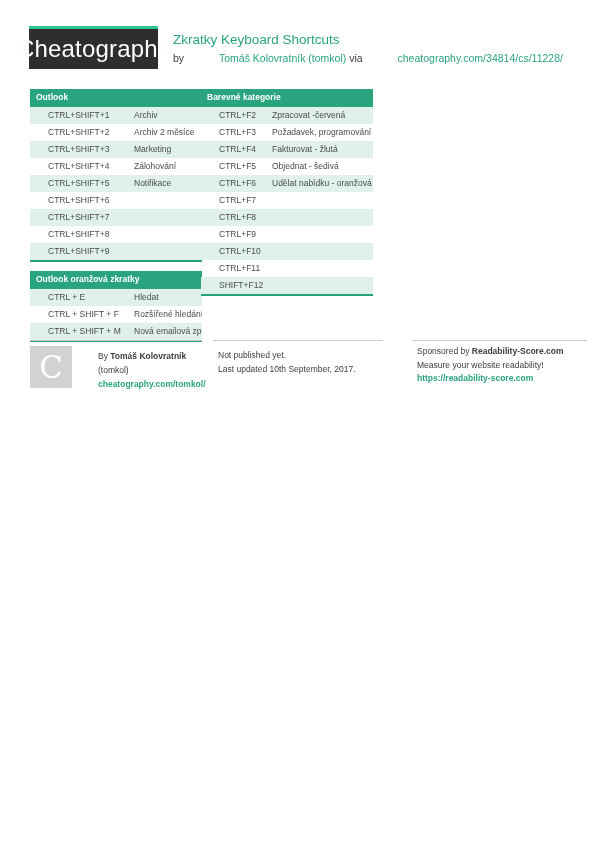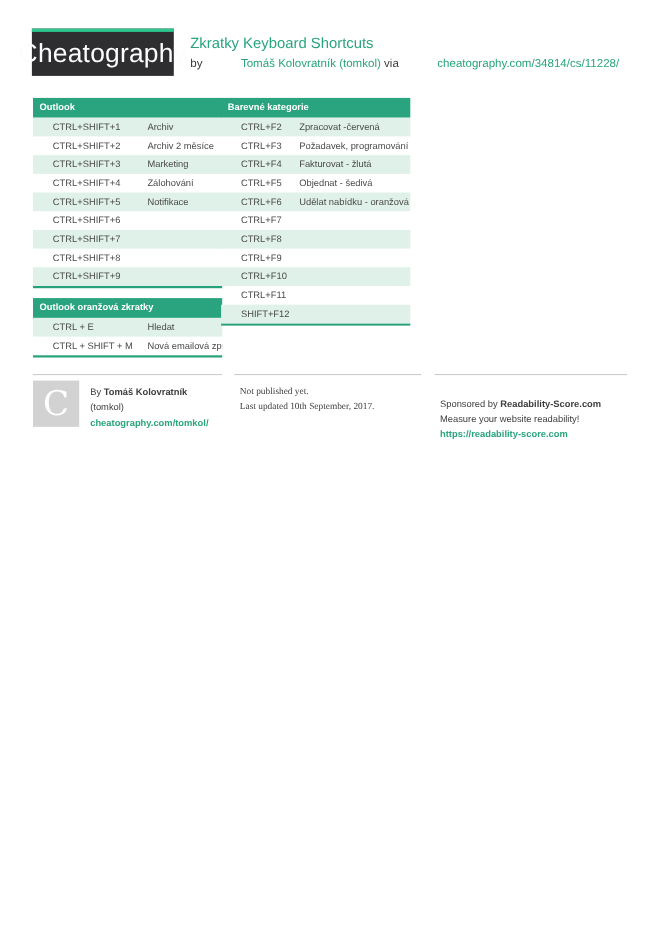--- a/index.html
+++ b/index.html
@@ -73,37 +73,37 @@
   .narrow .row .k { flex:0 0 53px; }
   .row .v { flex:1 1 auto; overflow:hidden; }
 
   
   .footer-col {
     position:absolute; top:340px;
     border-top:1px solid #cccccc;
     font-size:8.5px; line-height:13.5px; color:#3d3d3d;
   }
   .f-author { left:30px;  width:172px; display:flex; }
-  .f-status { left:213px; width:170px; padding:8px 0 0 5px;font-family:Liberation Serif, serif; }
-  .f-sponsor{ left:395px; width:175px; padding:20px 0 0 5px; }
+  .f-status { left:213px; width:170px; padding:8px 0 0 5px; }
+  .f-sponsor{ left:412px; width:175px; padding:4px 0 0 5px; }
 
   .cbox {
     width:42px; height:42px;
     margin-top:5px;
     background:#d2d2d2;
     display:flex; align-items:center; justify-content:center;
     flex:0 0 42px;
   }
   .cbox span {
     color:#ffffff;
     font-family:"DejaVu Serif", serif;
     font-size:31px;
     line-height:42px;
   }
-  .byinfo { margin-left:10px; padding-top:8px; line-height:14px; }
+  .byinfo { margin-left:26px; padding-top:8px; line-height:14px; }
   .byinfo a, .f-sponsor a { color:#2aa47e; cursor:pointer;font-weight:bold; }
   b { font-weight:bold; }
 </style>
 </head>
 <body>
 
 <div class="logo">
   <span class="wordmark">Cheatography</span>
 </div>
 
@@ -172,20 +172,24 @@
 
   <div class="sheet-table">
     <div class="t-header">Outlook oranžová zkratky</div>
     <div class="rows">
 
         <div class="row">
           <span class="k">CTRL + E</span>
           <span class="v">Hledat</span>
         </div>
 
+        <div class="row">
+          <span class="k">CTRL + SHIFT + F</span>
+          <span class="v">Rozšířené hledání</span>
+        </div>
 
         <div class="row">
           <span class="k">CTRL + SHIFT + M</span>
           <span class="v">Nová emailová zpráva</span>
         </div>
       </div>
   </div>
 
 </div>
 

